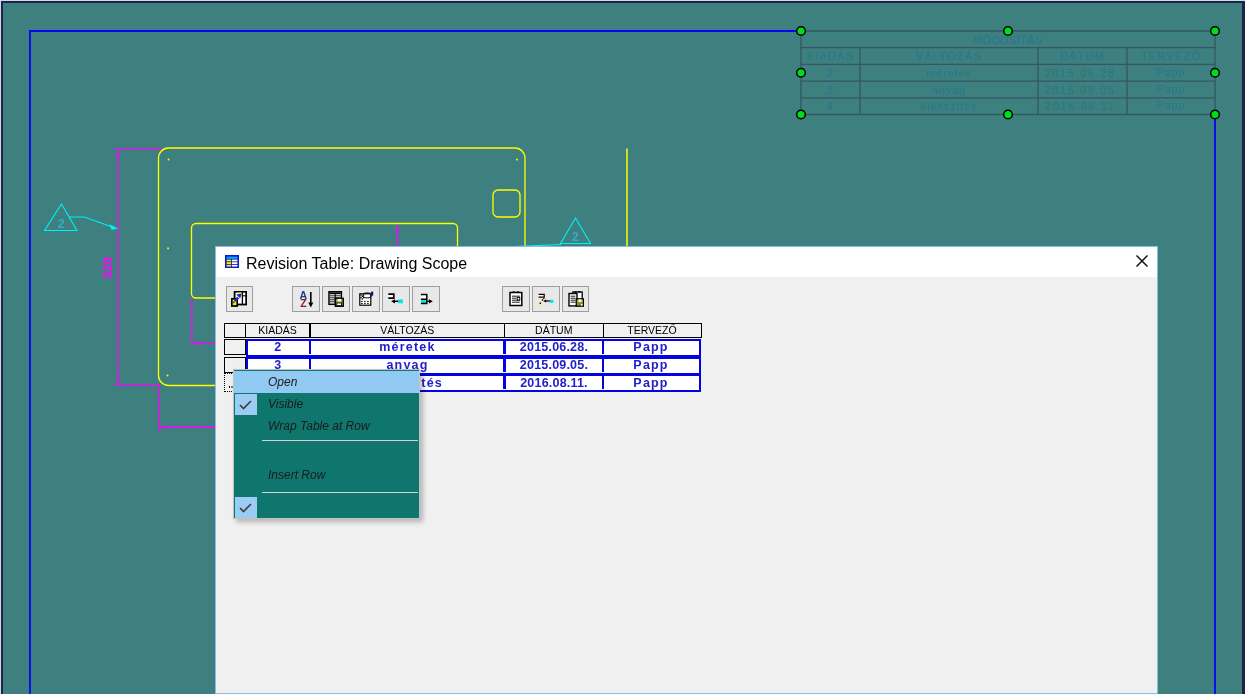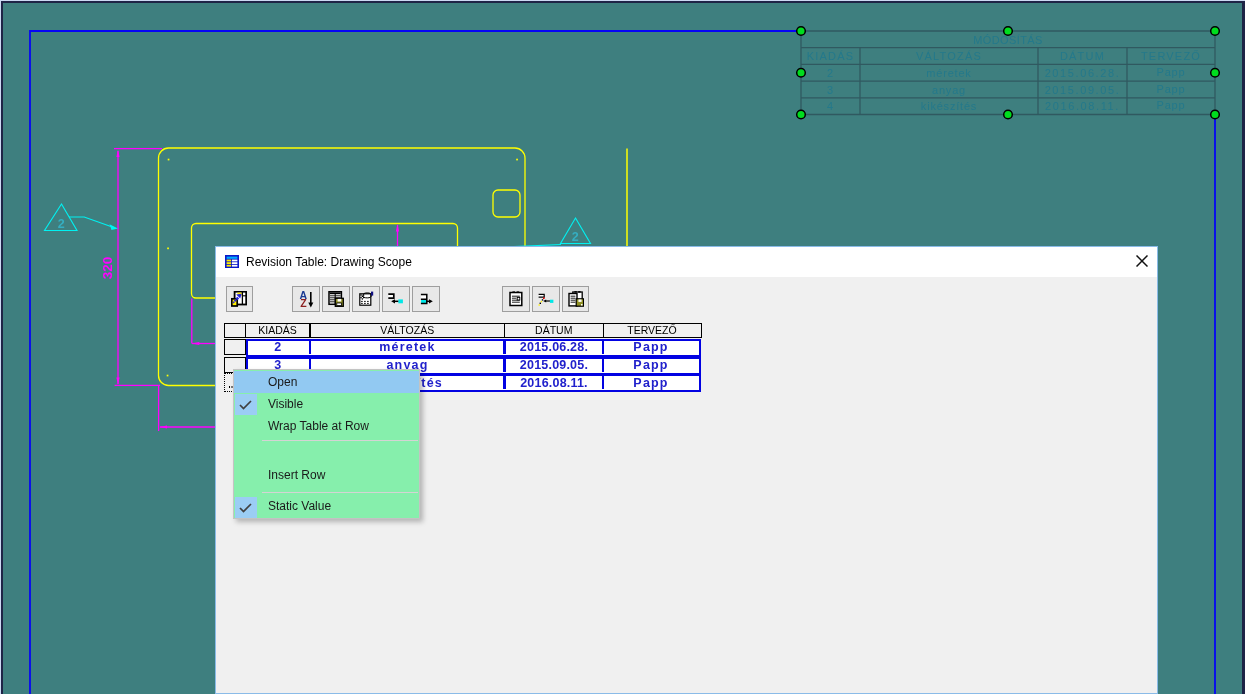--- a/index.html
+++ b/index.html
@@ -117,21 +117,21 @@
   <svg class="abs" style="left:225px;top:255px;" width="14" height="13" viewBox="0 0 14 13">
     <rect x="0" y="0" width="14" height="13" fill="#0a18c8"></rect>
     <rect x="1.6" y="1.6" width="10.8" height="2.2" fill="#00aaff"></rect>
     <rect x="1.6" y="4.6" width="4.6" height="1.8" fill="#ffee00"></rect>
     <rect x="7" y="4.6" width="5.4" height="1.8" fill="#ffffff"></rect>
     <rect x="1.6" y="7.2" width="4.6" height="1.8" fill="#ffee00"></rect>
     <rect x="7" y="7.2" width="5.4" height="1.8" fill="#ffffff"></rect>
     <rect x="1.6" y="9.8" width="4.6" height="1.8" fill="#ffee00"></rect>
     <rect x="7" y="9.8" width="5.4" height="1.8" fill="#ffffff"></rect>
   </svg>
-  <div class="abs" style="left:246px;top:254.5px;font-size:12px;color:#000;">Revision Table: Drawing Scope</div>
+  <div class="abs" style="left:246px;top:254.5px;font-size:16px;color:#000;">Revision Table: Drawing Scope</div>
 
   <svg class="abs" style="left:1136px;top:255px;" width="12" height="12" viewBox="0 0 12 12">
     <line x1="0.5" y1="0.5" x2="11.5" y2="11.5" stroke="#111" stroke-width="1.5"></line>
     <line x1="11.5" y1="0.5" x2="0.5" y2="11.5" stroke="#111" stroke-width="1.5"></line>
   </svg>
 
   <div class="btn" style="left:225.5px;">
       <svg width="16" height="16" viewBox="0 0 16 16">
     <rect x="3.6" y="0.7" width="11.6" height="12.8" fill="#ffffff" stroke="#000" stroke-width="1.8"></rect>
     <rect x="6.4" y="1.6" width="4.4" height="3" fill="#ffee00"></rect>
@@ -285,28 +285,27 @@
   <div class="rowc" style="top:374.4px;">
     <div class="vdiv" style="left:61.4px;"></div>
       <div class="vdiv" style="left:255.9px;"></div>
       <div class="vdiv" style="left:354.4px;"></div>
     <div class="dcell" style="left:0;width:61.4px;">4</div>
     <div class="dcell" style="left:63.9px;width:192px;">kikészítés</div>
     <div class="dcell" style="left:258.4px;width:96px;letter-spacing:0.2px;">2016.08.11.</div>
     <div class="dcell" style="left:356.9px;width:93.1px;">Papp</div>
   </div>
 
-  <div class="abs" style="left:232.8px;top:369px;width:186.8px;height:149.8px;background:#86efac;border:1px solid #c3c3c3;box-shadow:3px 3px 5px rgba(0,0,0,0.25);">
+  <div class="abs" style="left:232.8px;top:369px;width:186.8px;height:149.8px;background:#0f766e;border:1px solid #c3c3c3;box-shadow:3px 3px 5px rgba(0,0,0,0.25);font-style:italic;">
     <div class="mi" style="top:0.8px;background:#92c9f2;">Open</div>
     <div class="mi" style="top:45.2px;">Wrap Table at Row</div>
     <div class="mi" style="top:22.6px;">Visible</div>
     <div class="msep" style="top:70.3px;"></div>
     <div class="mi" style="top:73.9px;margin-top:20px;">Insert Row</div>
     <div class="msep" style="top:121.6px;"></div>
-    <div class="mi" style="top:125.2px;">Static Value</div>
     <div class="abs" style="left:1.5px;top:24.3px;width:21.4px;height:20.9px;background:#9bcdf4;"></div>
     <div class="abs" style="left:1.5px;top:126.8px;width:21.4px;height:20.9px;background:#9bcdf4;"></div>
     <svg class="abs" style="left:5.5px;top:30px;" width="13" height="10" viewBox="0 0 13 10">
         <polyline points="1,5 4.5,8.5 12,1" fill="none" stroke="#404040" stroke-width="1.7"></polyline>
       </svg>
     <svg class="abs" style="left:5.5px;top:132.5px;" width="13" height="10" viewBox="0 0 13 10">
         <polyline points="1,5 4.5,8.5 12,1" fill="none" stroke="#404040" stroke-width="1.7"></polyline>
       </svg>
   </div>
 </div>

